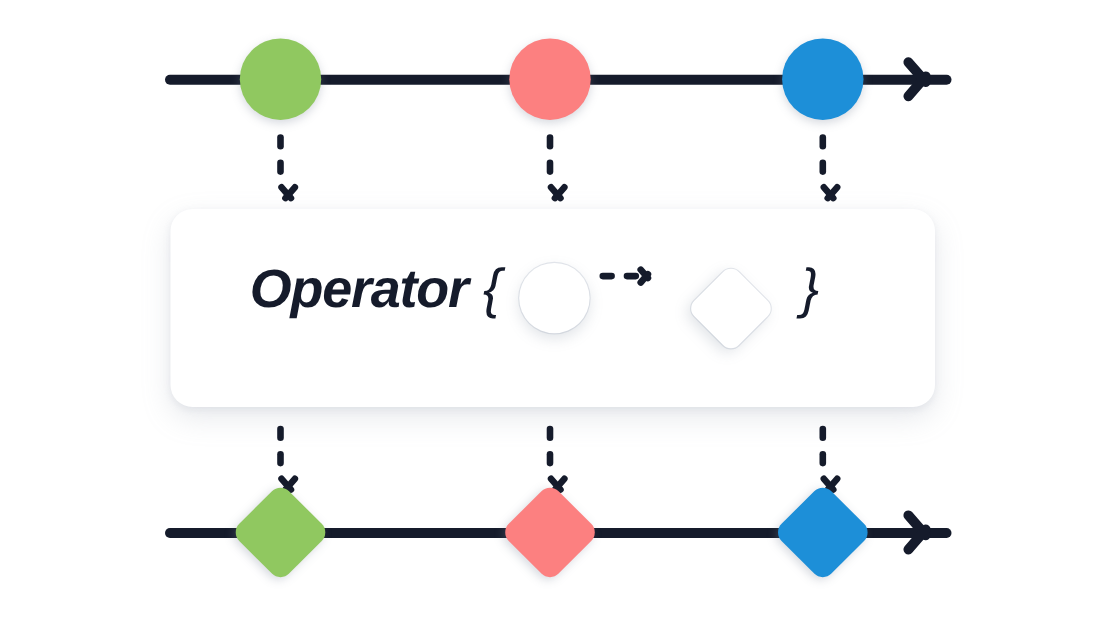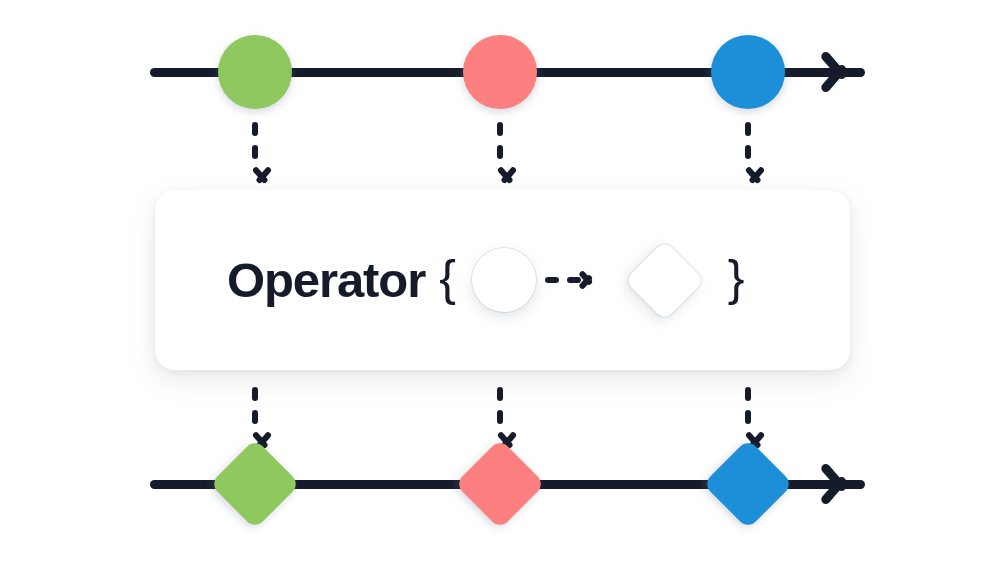--- a/index.html
+++ b/index.html
@@ -72,23 +72,24 @@
   #operator-card{
     position:absolute;
     left:155px;top:190px;width:695px;height:180px;
     background:#ffffff;
     border-radius:20px;
     box-shadow:0 10px 26px rgba(150,158,175,0.22),
                0 2px 7px rgba(150,158,175,0.14);
     display:flex;align-items:center;
   }
   .card-inner{
-    display:flex;align-items:center;
+    display:flex;align-items:flex-start;
     margin-left:72px;
     gap:0px;
+    font-style:italic;
   }
   #operator-label{
     font-size:49px;
     font-weight:bold;
     letter-spacing:-1.1px;
     color:#151b2b;
     line-height:1;
   }
   .brace{
     font-size:50px;

